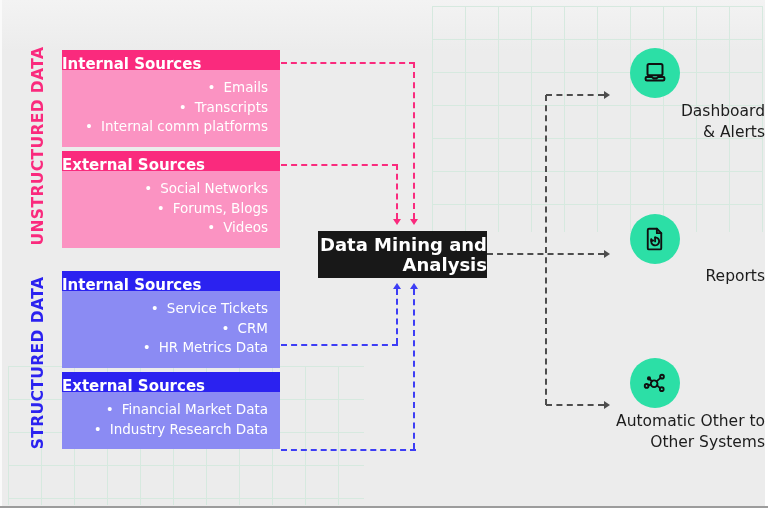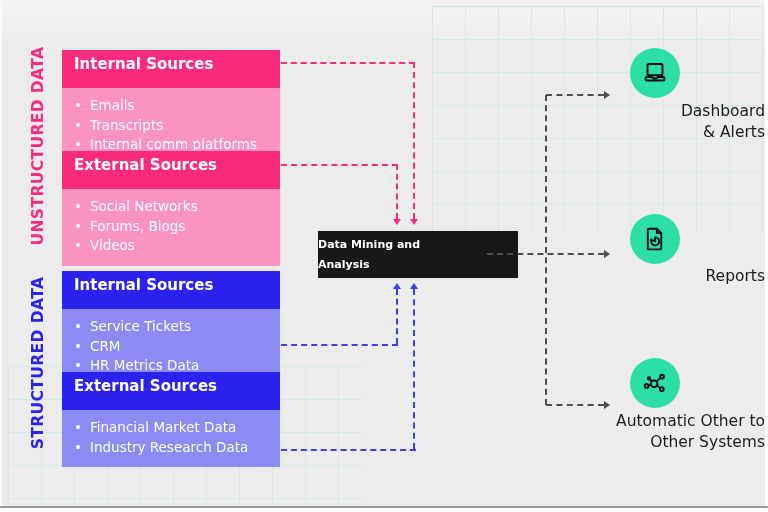--- a/index.html
+++ b/index.html
@@ -25,32 +25,32 @@
   .grid-bl{left:8px;top:366px;width:356px;height:139px;}
   
   .vlabel{
     position:absolute;transform:translate(-50%,-50%) rotate(-90deg);
     white-space:nowrap;font-weight:700;font-size:15.5px;letter-spacing:0.4px;
   }
   .vlabel.pink{color:#FA2A7D;}
   .vlabel.blue{color:#2B22F0;}
   
   .src-box{position:absolute;left:62px;width:218px;}
-  .src-header{height:38px;line-height:28px;padding-left:12px;font-weight:700;font-size:15px;color:#FFFFFF;}
+  .src-header{height:20px;line-height:28px;font-weight:700;font-size:15px;color:#FFFFFF;}
   .src-body{padding:8px 12px 10px 12px;color:#FFFFFF;font-size:13.5px;}
-  .item{line-height:19.5px;}
+  .item{line-height:19.5px;text-align:right;}
   .item::before{content:"•";margin-right:8px;}
   .pink-h{background:#FA2A7D;}
   .pink-b{background:#FB93C2;}
   .blue-h{background:#2B22F0;}
   .blue-b{background:#8B8BF3;}
   
   .mining-box{
-    position:absolute;left:318px;top:231px;width:200px;height:47px;background:#181818;
-    color:#FFFFFF;font-weight:700;font-size:11px;text-align:left;line-height:20px;padding-top:4px;
+    position:absolute;left:318px;top:231px;width:169px;height:47px;background:#181818;
+    color:#FFFFFF;font-weight:700;font-size:18px;text-align:right;line-height:20px;padding-top:4px;
   }
   
   .hline,.vline{position:absolute;}
   .hline{height:0;border-top:2px dashed;}
   .vline{width:0;border-left:2px dashed;}
   .c-pink{border-color:#FA2A7D;}
   .c-blue{border-color:#3D3DF5;}
   .c-gray{border-color:#4D4D4D;}
   .arr{position:absolute;width:0;height:0;}
   .arr-down{border-left:4px solid transparent;border-right:4px solid transparent;border-top:6px solid;}

